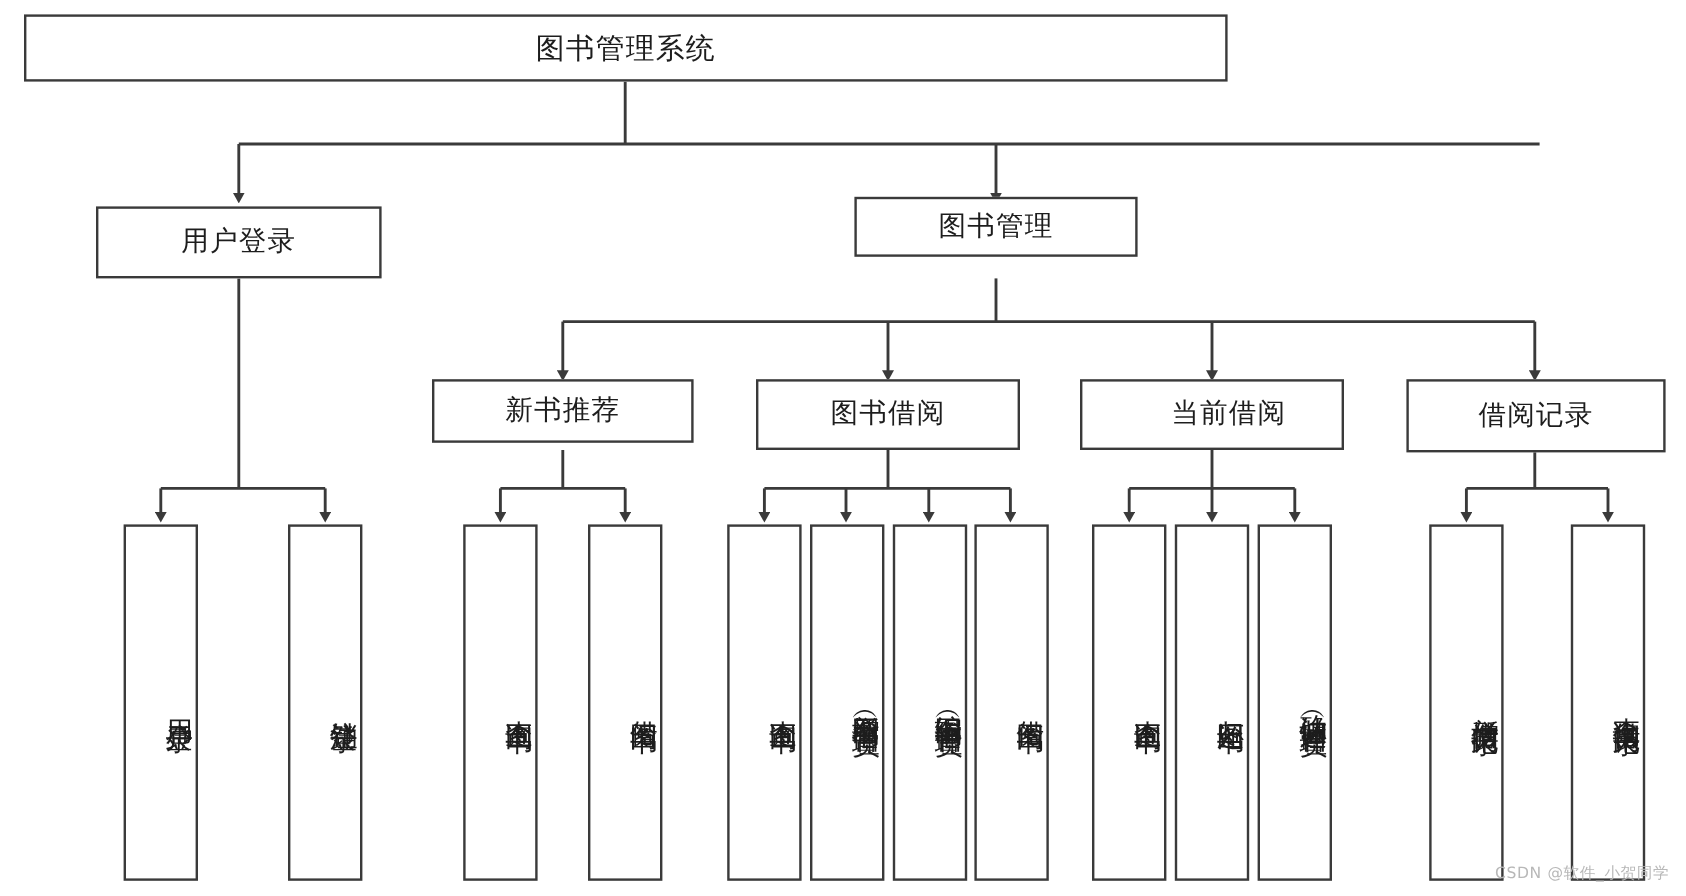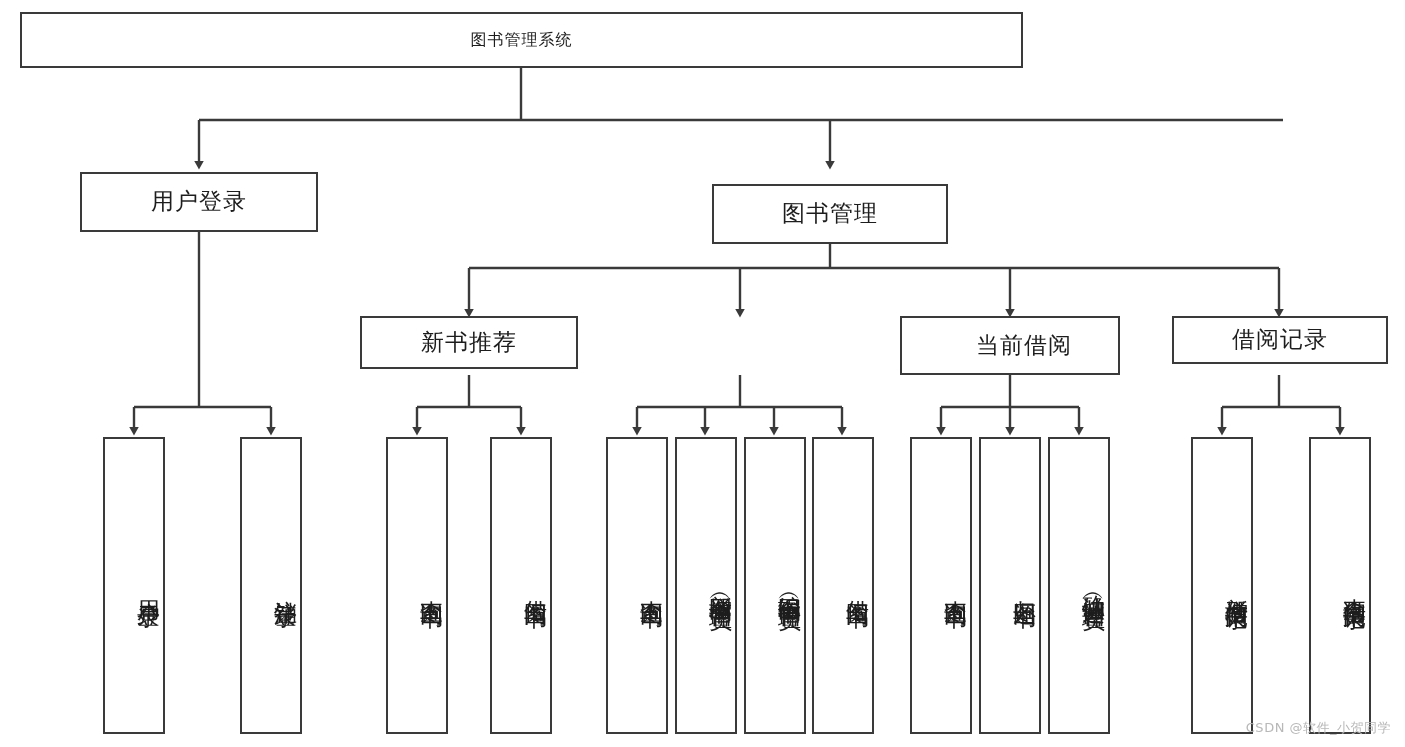--- a/index.html
+++ b/index.html
@@ -37,21 +37,21 @@
     text-align: center;
     color: #1d1d1d;
     z-index: 2;
   }
   .node-h {
     font-size: 23px;
     line-height: 1.2;
     letter-spacing: 1px;
   }
   .node-root {
-    font-size: 16px;
+    font-size: 24px;
   }
   .node-leaf {
     writing-mode: vertical-rl;
     text-orientation: upright;
     font-size: 23px;
     line-height: 1.25;
     letter-spacing: 2px;
     padding: 10px 0;
     align-items: flex-start;
     justify-content: center;
@@ -126,25 +126,26 @@
       <path d="M1279,375 L1279,407"></path>
       <path d="M1222,407 L1340,407"></path>
       <path d="M1222,407 L1222,428" marker-end="url(#arrow)"></path>
       <path d="M1340,407 L1340,428" marker-end="url(#arrow)"></path>
     </g>
   </svg>
 
   <div class="node node-h node-root" style="left:20px; top:12px; width:1003px; height:56px;">图书管理系统</div>
 
   <div class="node node-h" style="left:80px; top:172px; width:238px; height:60px;">用户登录</div>
-  <div class="node node-h" style="left:712px; top:184px; width:236px; height:60px;font-family:Liberation Serif, serif;">图书管理</div>
+  <div class="node node-h" style="left:712px; top:164px; width:236px; height:50px;font-family:Liberation Serif, serif;">图书管理</div>
 
   <div class="node node-h" style="left:360px; top:316px; width:218px; height:53px;">新书推荐</div>
+  <div class="node node-h" style="left:630px; top:316px; width:220px; height:59px;">图书借阅</div>
   <div class="node node-h" style="left:900px; top:316px; width:220px; height:59px;padding-left:28px;">当前借阅</div>
-  <div class="node node-h" style="left:1172px; top:316px; width:216px; height:48px;">借阅记录</div>
+  <div class="node node-h" style="left:1172px; top:316px; width:216px; height:61px;">借阅记录</div>
 
   <div class="node node-leaf" style="left:103px; top:437px; width:62px; height:297px;">
     <span class="leaf-text">用户登录</span>
   </div>
   <div class="node node-leaf" style="left:240px; top:437px; width:62px; height:297px;">
     <span class="leaf-text">注销登录</span>
   </div>
 
   <div class="node node-leaf" style="left:386px; top:437px; width:62px; height:297px;">
     <span class="leaf-text">查询图书</span>

